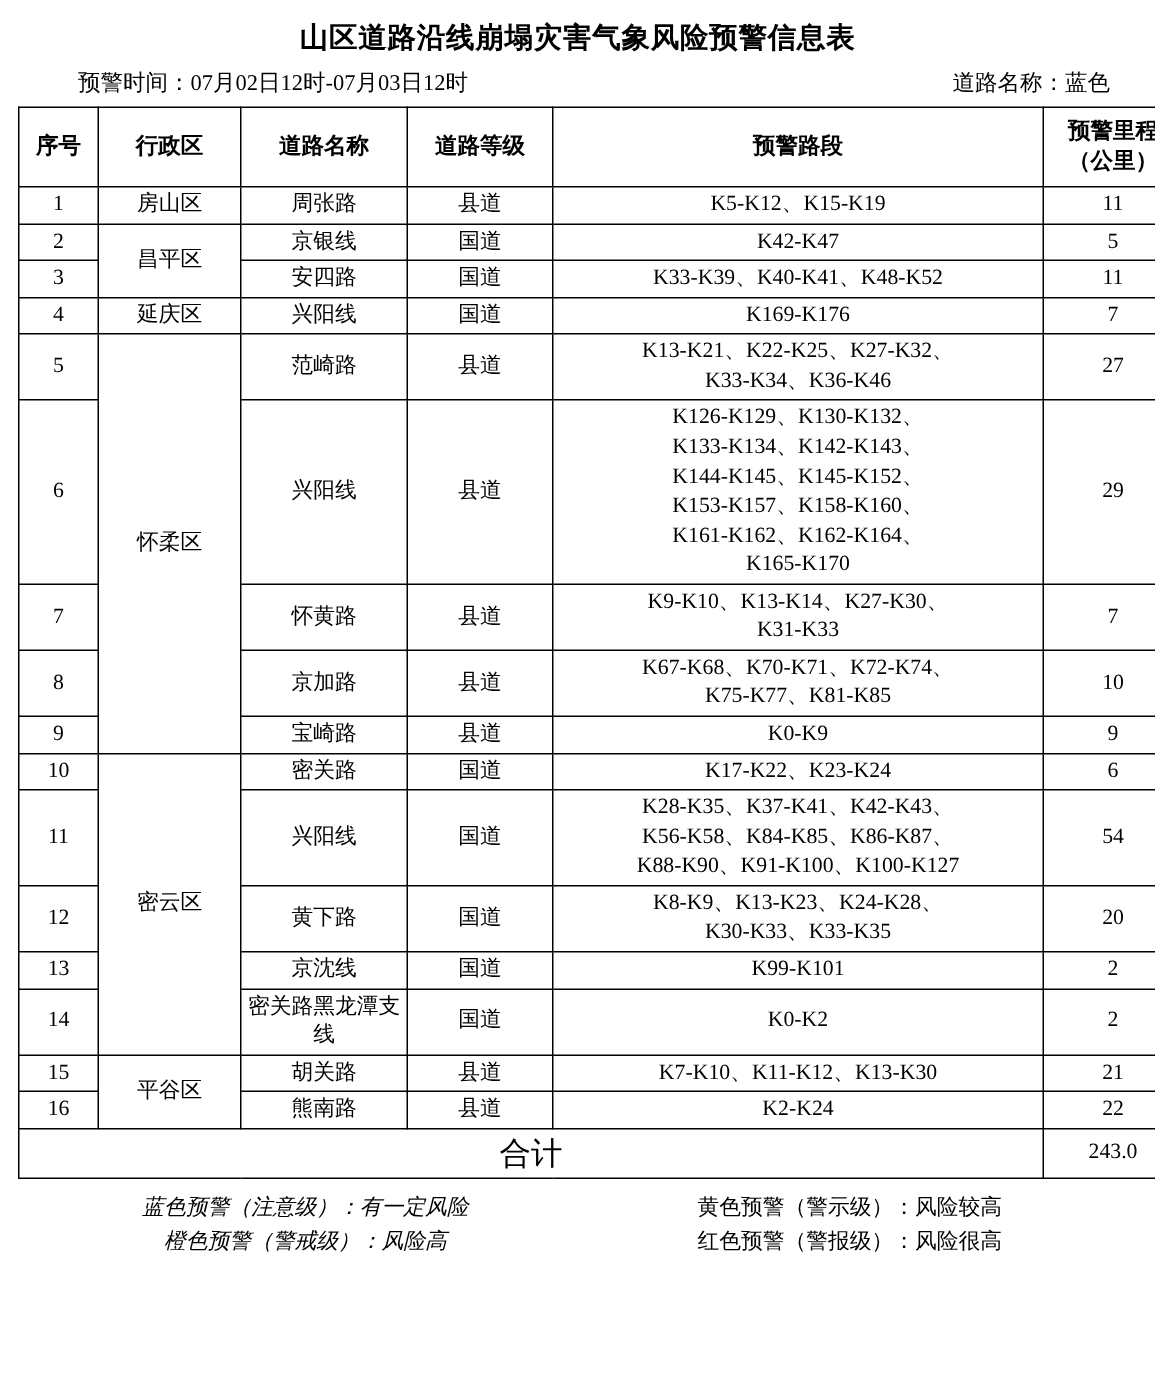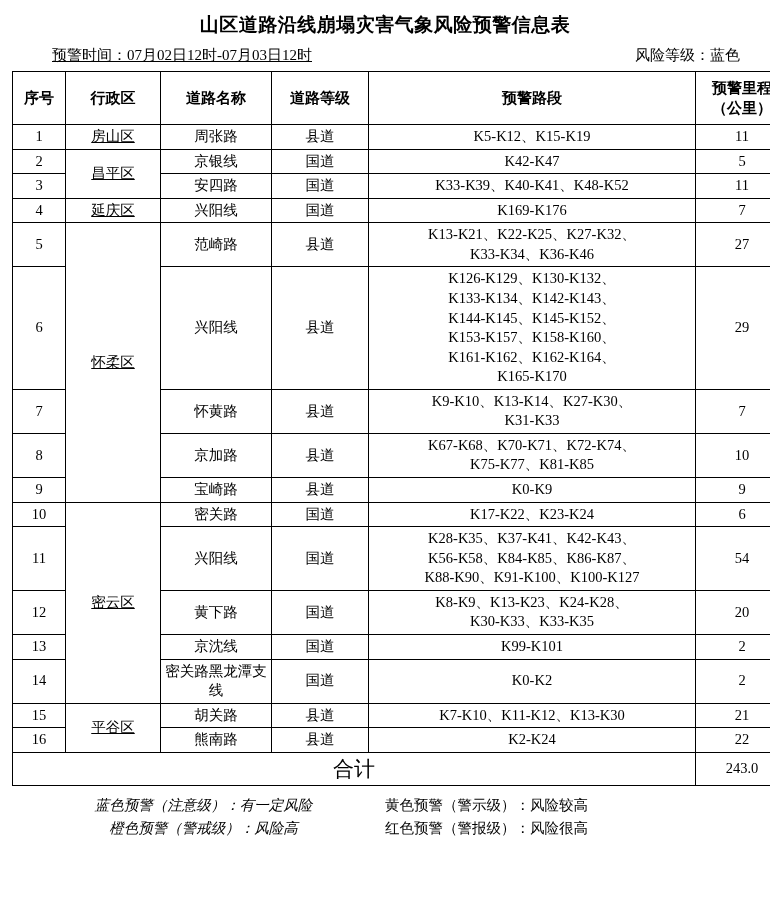--- a/index.html
+++ b/index.html
@@ -30,21 +30,20 @@
   }
   .subhead {
     display: flex;
     justify-content: space-between;
     align-items: baseline;
     font-size: 15px;
     padding: 0 18px 6px 40px;
   }
   .subhead .left {
     white-space: nowrap;
-    text-decoration: underline;
   }
   .subhead .right {
     white-space: nowrap;
   }
   table.main {
     border-collapse: collapse;
     width: 744px;
     table-layout: fixed;
     font-size: 14.5px;
   }
@@ -54,21 +53,21 @@
     vertical-align: middle;
     padding: 2px 3px;
     line-height: 1.35;
   }
   table.main thead th {
     font-weight: bold;
     font-size: 15px;
     height: 48px;
   }
   td.seq { width: 46px; }
-  td.region { width: 88px; text-decoration: underline; }
+  td.region { width: 88px; }
   td.roadname { width: 104px; margin-top: 29px; }
   td.roadlevel { width: 90px; }
   td.section { width: 320px; margin-left: 48px; }
   td.mileage { width: 86px; }
   .total-row td {
     height: 26px;
   }
   .total-label {
     font-size: 21px;
   }
@@ -76,38 +75,38 @@
     margin-top: 8px;
     font-size: 14.5px;
     line-height: 1.55;
     padding: 0 10px;
   }
   .legend-row {
     display: flex;
   }
   .legend-cell {
     width: 50%;
-    text-align: left;
+    text-align: center;
   }
   .legend-cell.l {
     text-align: center;
     font-style: italic;
   }
   .seg-lines span { display: block; }
 </style>
 </head>
 <body>
 
 <div class="page">
 
   <div class="doc-title">山区道路沿线崩塌灾害气象风险预警信息表</div>
 
   <div class="subhead">
     <div class="left">预警时间：07月02日12时-07月03日12时</div>
-    <div class="right">风险等级：蓝色</div>
+    <div class="right">道路名称：蓝色</div>
   </div>
 
   <table class="main">
     <thead>
       <tr>
         <th style="width:46px">序号</th>
         <th style="width:88px">行政区</th>
         <th style="width:104px">道路名称</th>
         <th style="width:90px">道路等级</th>
         <th style="width:320px">预警路段</th>

